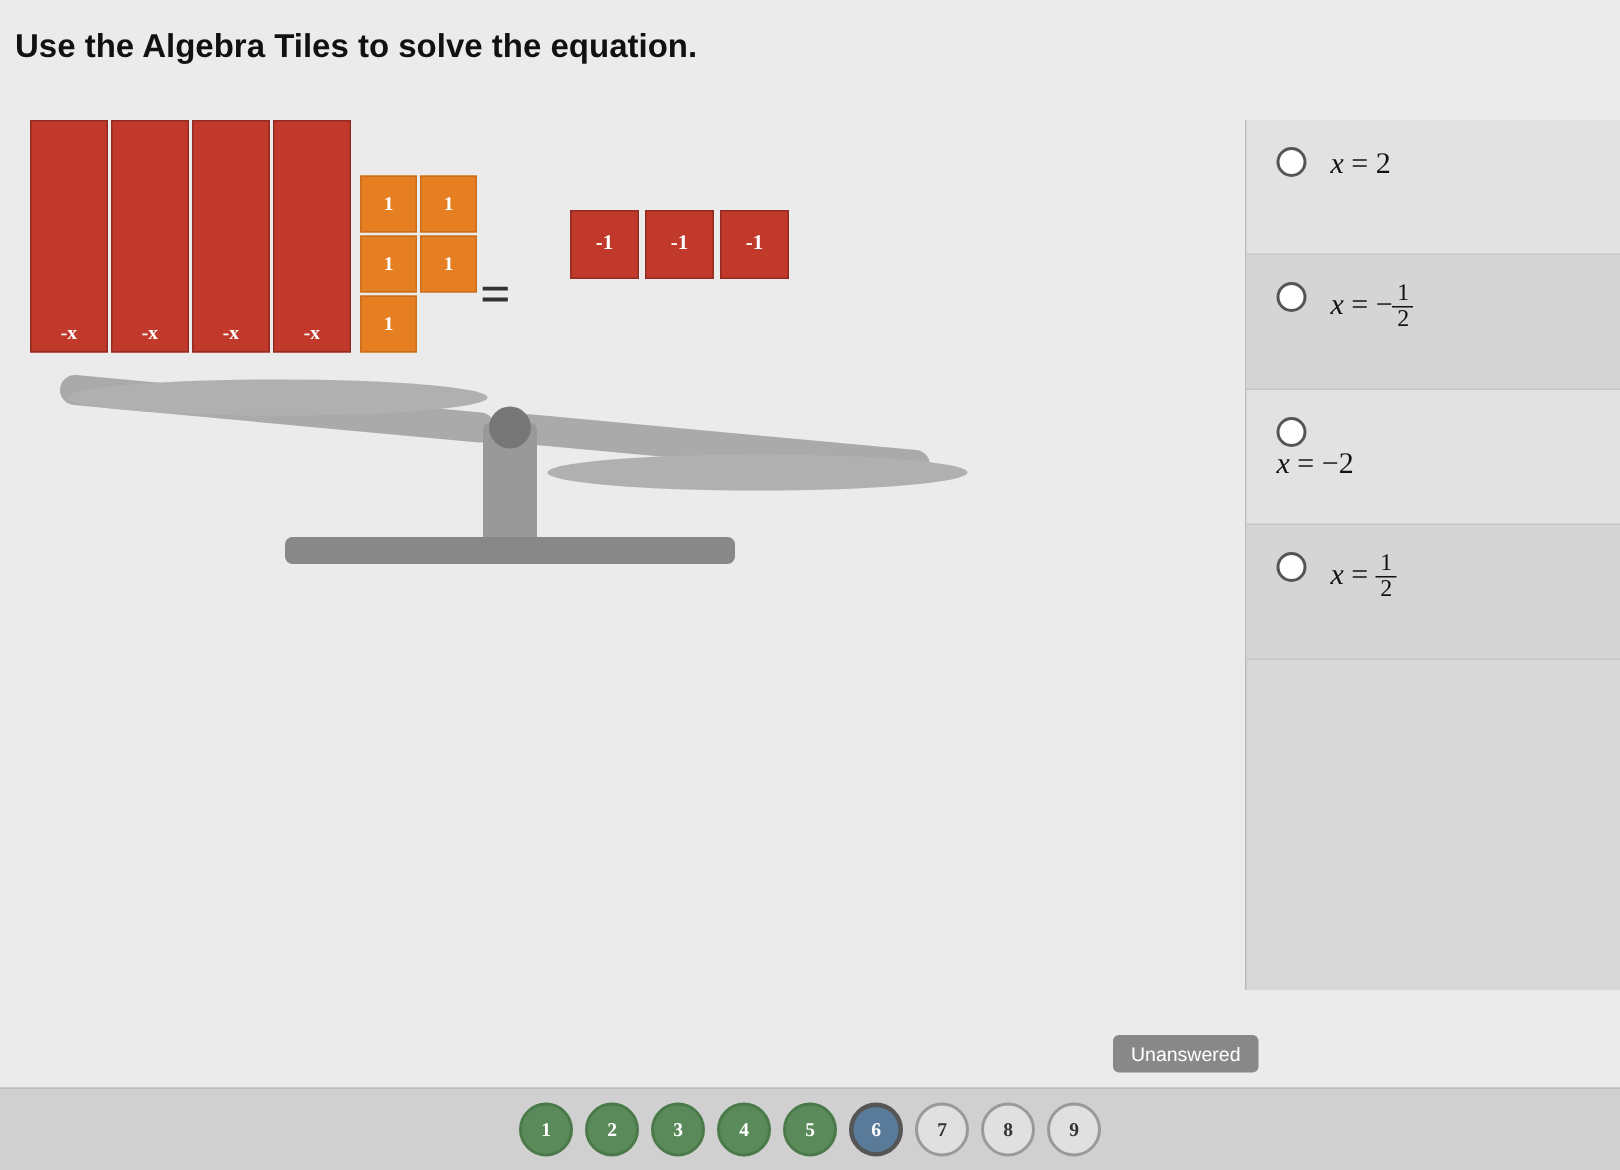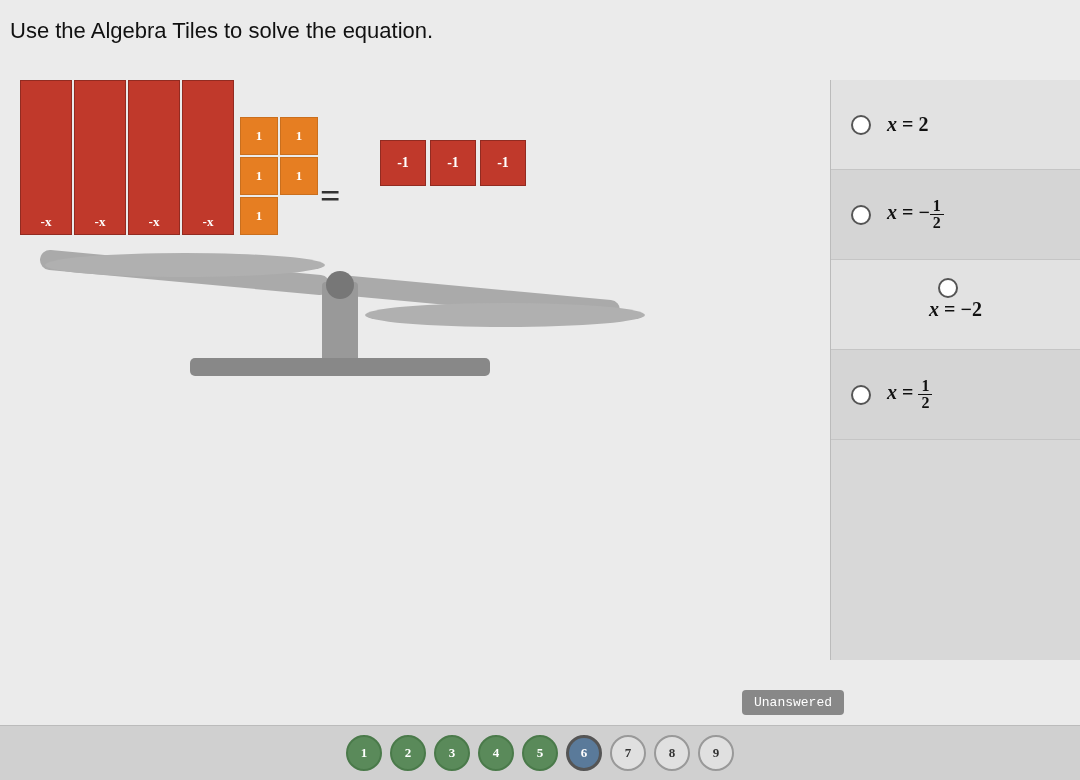--- a/index.html
+++ b/index.html
@@ -18,21 +18,21 @@
       background: #ebebeb;
       position: relative;
     }
 
     
     .instruction {
       position: absolute;
       top: 18px;
       left: 10px;
       font-size: 22px;
-      font-weight: normal;
+      font-weight: bold;
       color: #111;
       font-family: Arial, sans-serif;
     }
 
     
     .tiles-area {
       position: absolute;
       top: 80px;
       left: 20px;
       width: 680px;
@@ -122,27 +122,26 @@
       top: 80px;
       right: 0px;
       width: 250px;
       height: 580px;
       background: #d8d8d8;
       border-left: 1px solid #bbb;
     }
 
     .answer-option {
       display: flex;
-      align-items: center;
+      align-items: flex-start;
       padding: 18px 20px;
       border-bottom: 1px solid #c5c5c5;
       background: #e2e2e2;
       cursor: pointer;
       min-height: 90px;
-      font-weight: bold;
     }
 
     .answer-option:nth-child(2) {
       background: #d5d5d5;
     }
 
     .answer-option:nth-child(3) {
       background: #e2e2e2;
       flex-direction: column;
     }
@@ -235,21 +234,21 @@
     
     .unanswered-badge {
       position: absolute;
       bottom: 65px;
       left: 742px;
       background: #888;
       color: white;
       font-size: 13px;
       padding: 5px 12px;
       border-radius: 4px;
-      font-family: Liberation Mono, monospace;
+      font-family: Liberation Sans, sans-serif;
     }
 
     
     .scale-svg-container {
       position: absolute;
       top: 200px;
       left: 10px;
       width: 660px;
       height: 200px;
     }

